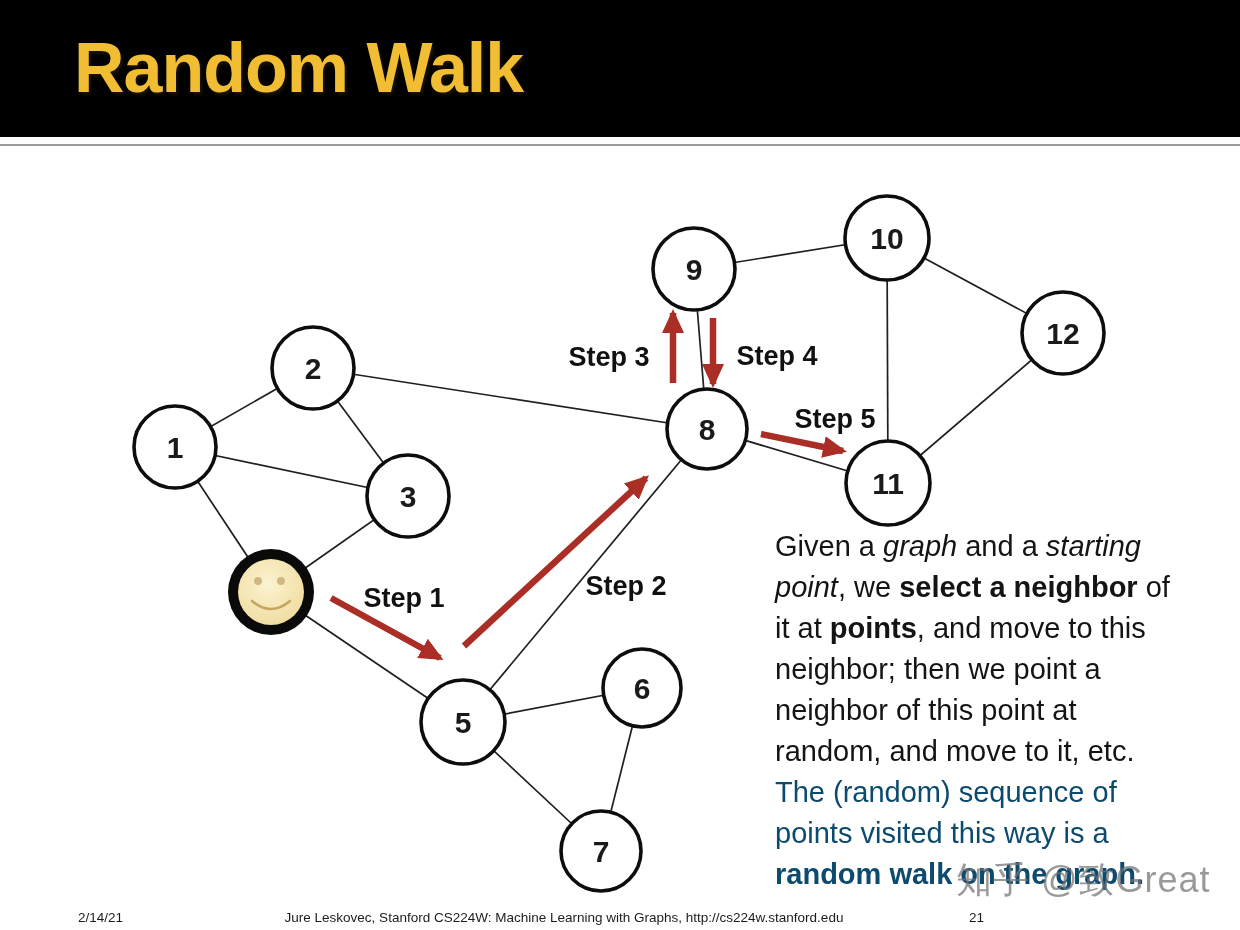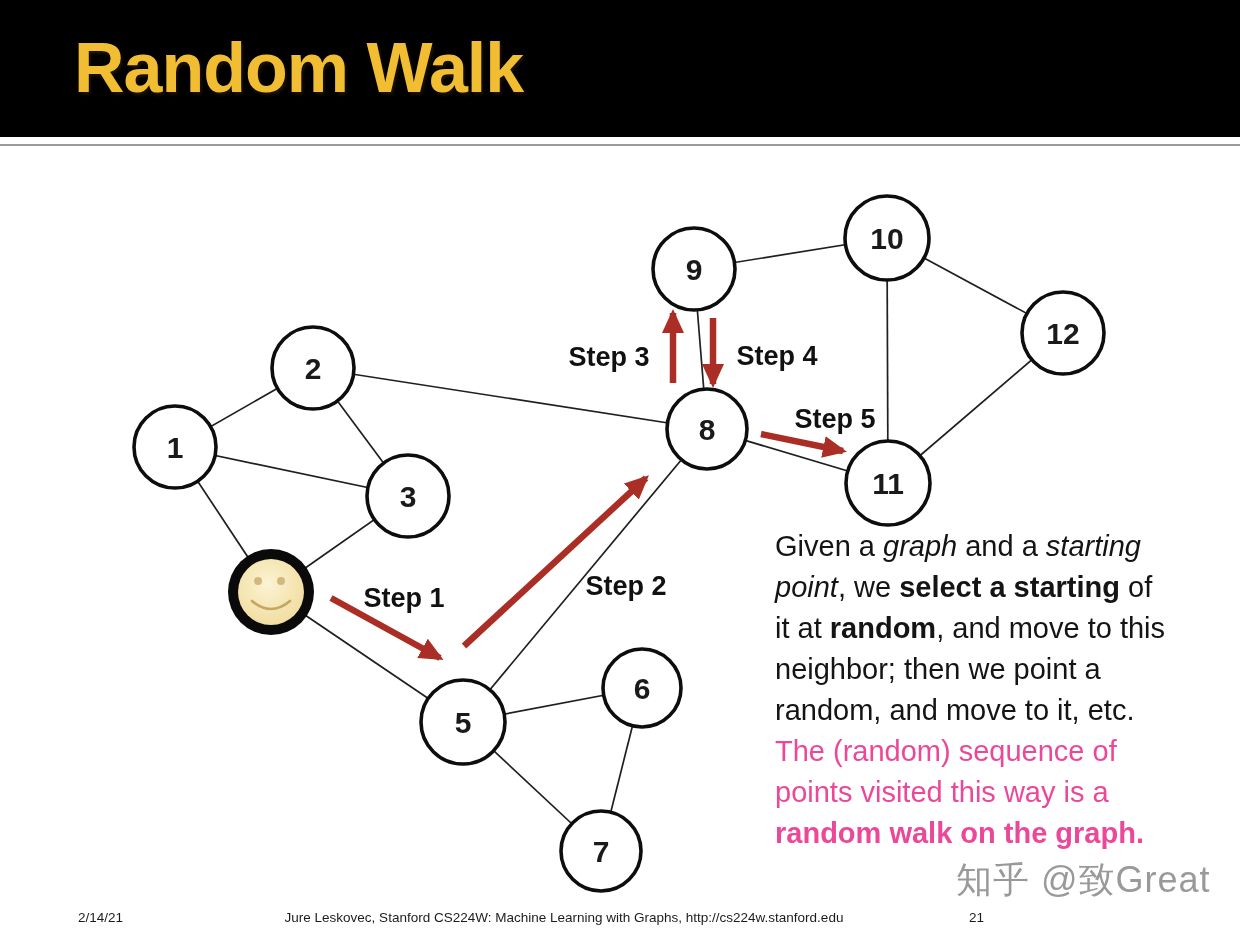--- a/index.html
+++ b/index.html
@@ -24,21 +24,21 @@
     background:#9a9a9a;
   }
   .graph-svg{position:absolute;left:0;top:0;}
   .description{
     position:absolute;left:775px;top:526px;width:450px;
     font-size:29px;line-height:41px;color:#141414;
   }
   .desc-line{white-space:nowrap;}
   .desc-line .it{font-style:italic;}
   .desc-line .bd{font-weight:bold;}
-  .desc-line .rd{color:#ec4899;}
+  .desc-line .rd{color:#0c4a6e;}
   .watermark{
     position:absolute;left:956px;top:856px;
     font-size:36px;color:#737373;opacity:0.72;
     white-space:nowrap;z-index:5;
     letter-spacing:1px;
   }
   .footer{
     position:absolute;left:0;top:908px;width:1024px;height:22px;
     font-size:13.5px;color:#1c1c1c;
   }
@@ -114,23 +114,24 @@
     <text x="1063" y="333" text-anchor="middle" dy="0.36em" font-size="30" font-weight="600" fill="#1a1a1a" font-family="&quot;Liberation Sans&quot;, sans-serif">12</text>
     <circle cx="271" cy="592" r="43" fill="#0a0a0a"></circle>
     <circle cx="271" cy="592" r="33" fill="url(#faceGrad)"></circle>
     <circle cx="258" cy="581" r="4" fill="#D2B87E"></circle>
     <circle cx="281" cy="581" r="4" fill="#D2B87E"></circle>
     <path d="M252,601 Q271,617 290,601" fill="none" stroke="#C5A761" stroke-width="2.6" stroke-linecap="round"></path>
   </svg>
 
 <div class="description">
     <div class="desc-line"><span>Given a </span><span class="it">graph</span><span> and a </span><span class="it">starting</span></div>
-    <div class="desc-line"><span class="it">point</span><span>, we </span><span class="bd">select a starting</span><span> of</span></div>
-    <div class="desc-line"><span>it at </span><span class="bd">random</span><span>, and move to this</span></div>
+    <div class="desc-line"><span class="it">point</span><span>, we </span><span class="bd">select a neighbor</span><span> of</span></div>
+    <div class="desc-line"><span>it at </span><span class="bd">points</span><span>, and move to this</span></div>
     <div class="desc-line"><span>neighbor; then we point a</span></div>
+    <div class="desc-line"><span>neighbor of this point at</span></div>
     <div class="desc-line"><span>random, and move to it, etc.</span></div>
     <div class="desc-line"><span class="rd">The (random) sequence of</span></div>
     <div class="desc-line"><span class="rd">points visited this way is a</span></div>
     <div class="desc-line"><span class="bd rd">random walk on the graph.</span></div>
   </div>
 
 <div class="watermark">知乎 @致Great</div>
 
 <div class="footer">
   <span class="footer-date">2/14/21</span>

